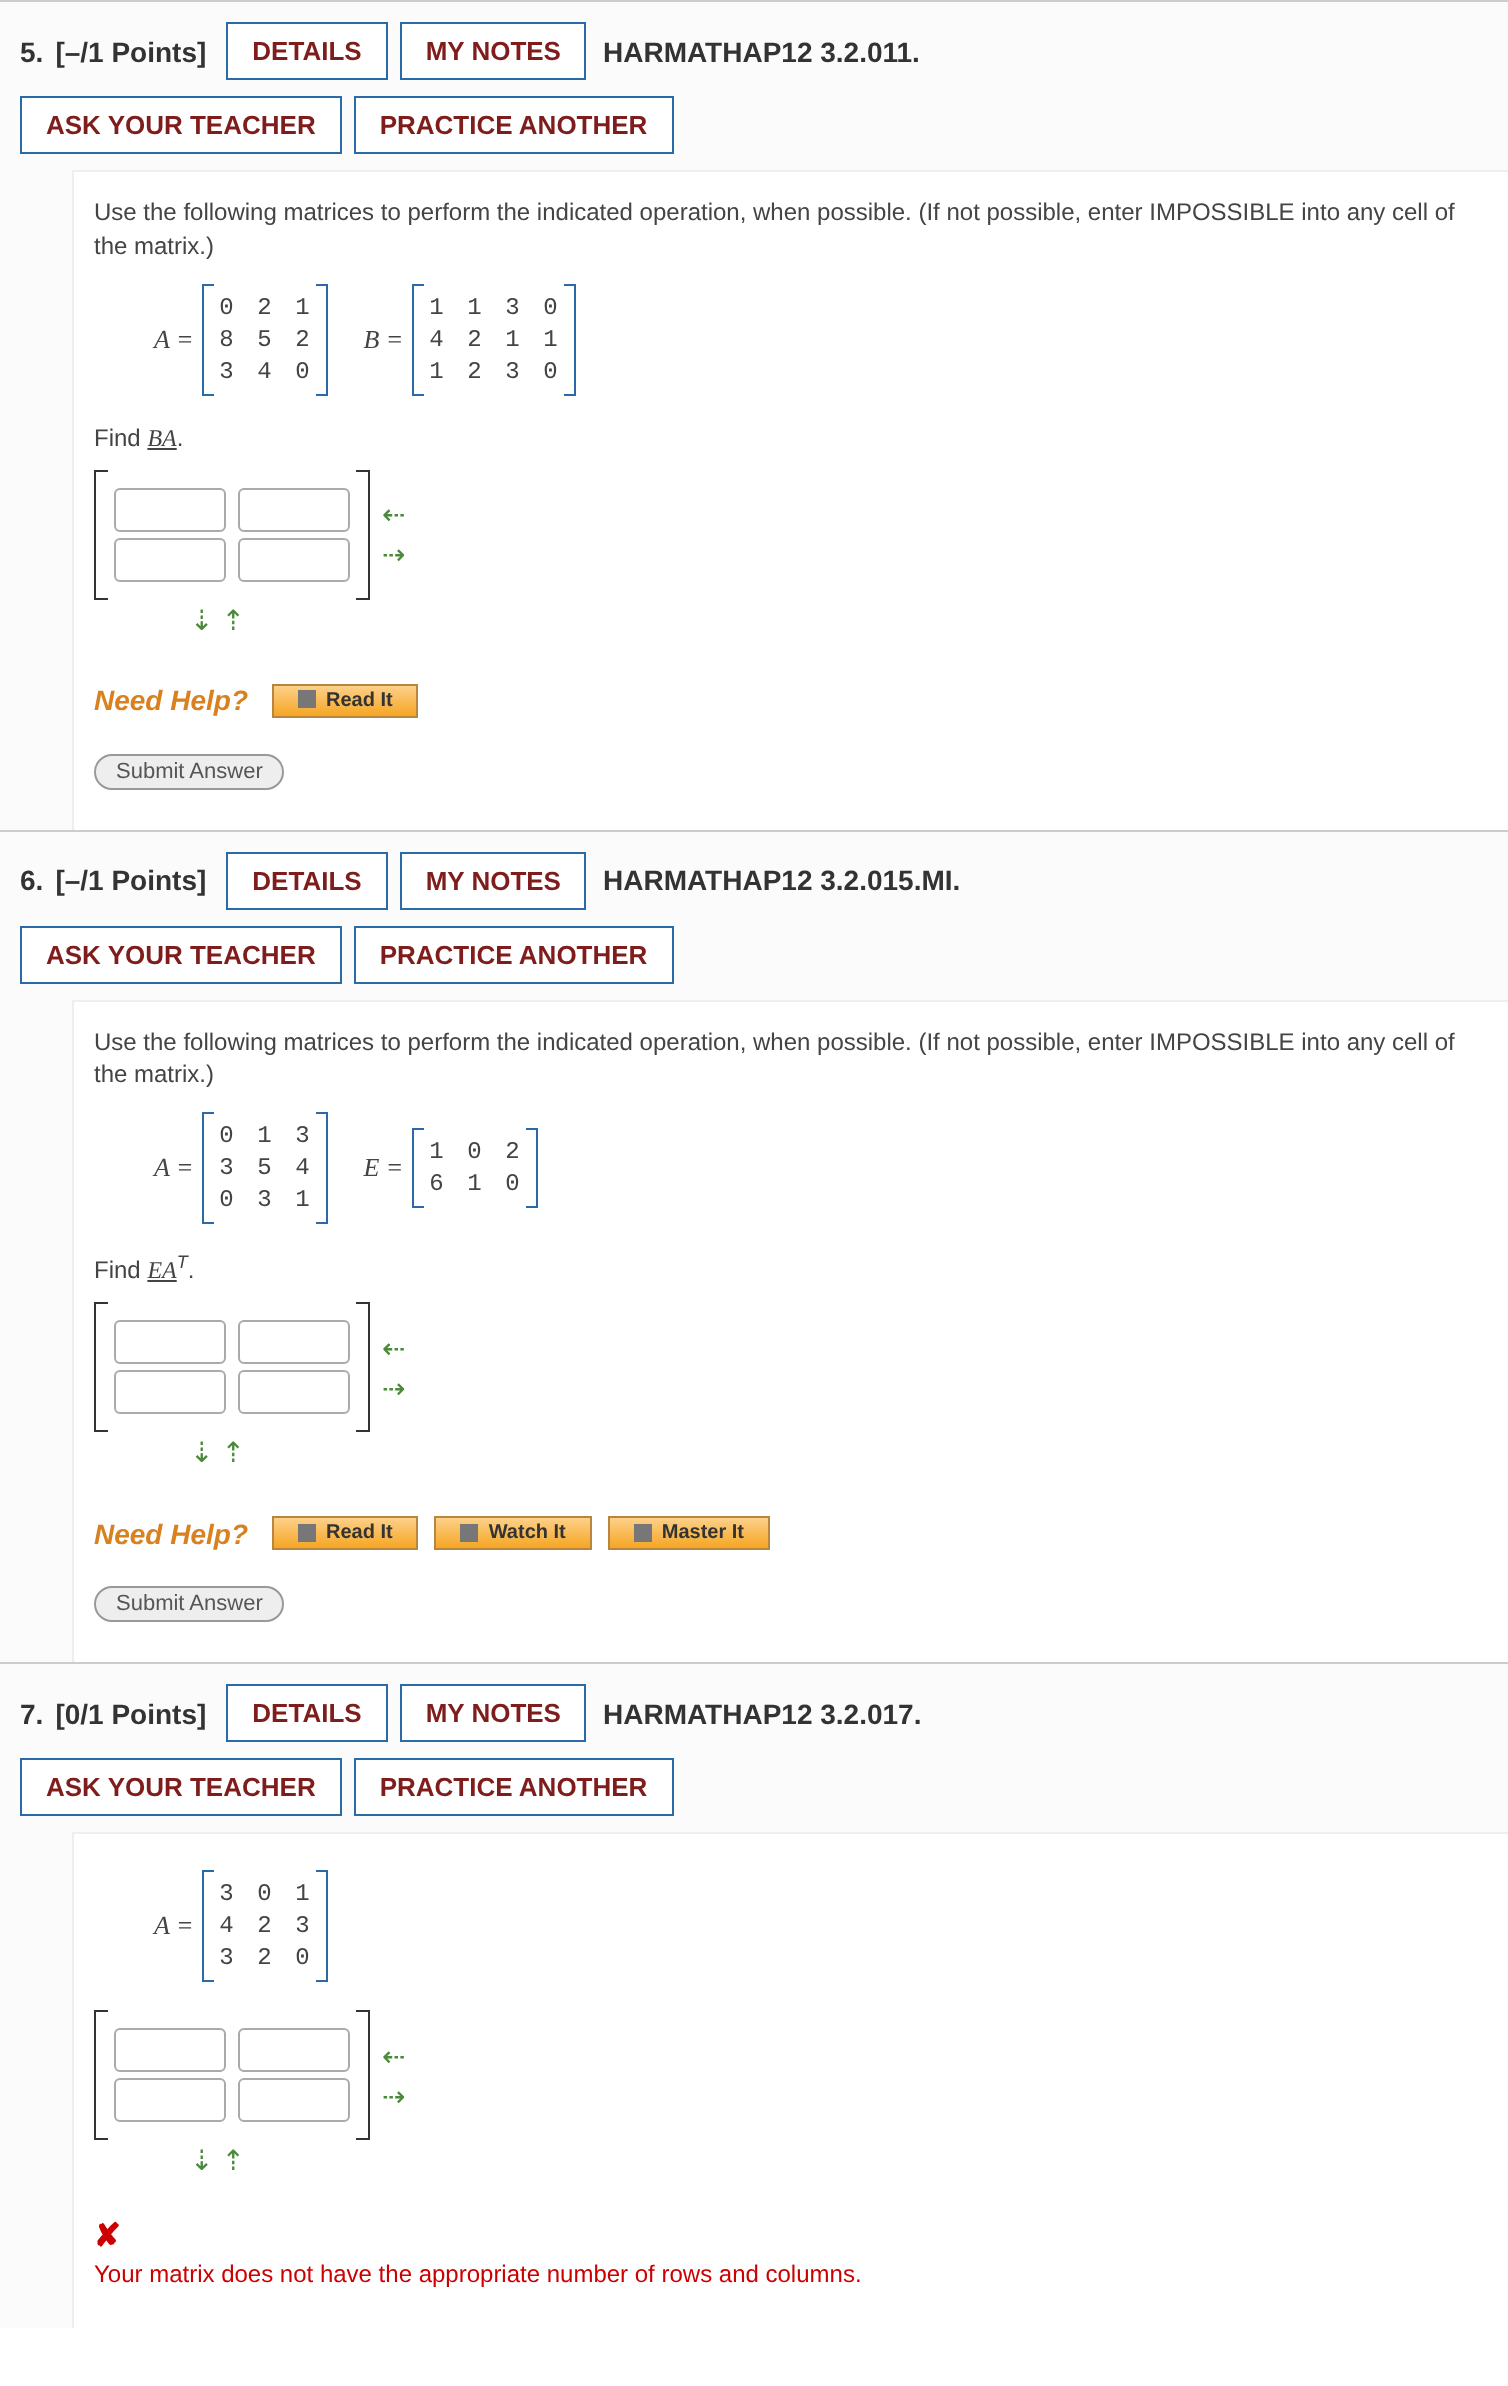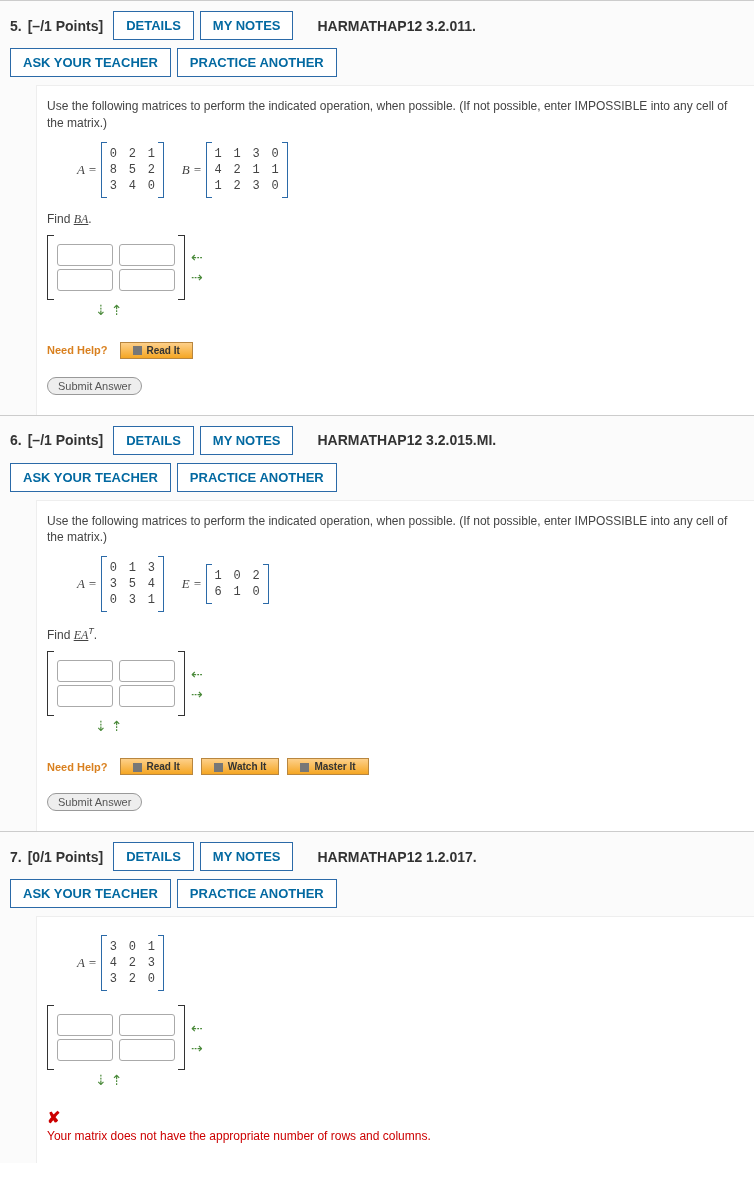--- a/index.html
+++ b/index.html
@@ -21,28 +21,28 @@
     display: flex;
     align-items: center;
     flex-wrap: wrap;
     gap: 6px;
     margin-bottom: 8px;
   }
   .q-num { font-weight: bold; font-size: 14px; }
   .points { font-weight: bold; font-size: 14px; margin-right: 4px;}
   .btn-box {
     border: 1.5px solid #2b6aa8;
-    color: #0369a1;
+    color: #7f1d1d;
     padding: 6px 12px;
     font-weight: bold;
     font-size: 13px;
     background: #fff;
     cursor: pointer;
   }
-  .ref-code { font-weight: bold; font-size: 14px; margin-left: 18px; }
+  .ref-code { font-weight: bold; font-size: 14px; margin-left: 2px; }
   .q-body {
     margin: 0 0 0 36px;
     padding: 12px 22px 20px 10px;
     background: #fff;
     border-top: 1px solid #eee;
     border-left: 1px solid #eee;
     font-family: Verdana, Arial, sans-serif;
     font-size: 12px;
     color: #444;
   }
@@ -104,21 +104,21 @@
     background:#fff;
   }
   .arrow-col { display:flex; flex-direction:column; gap:4px; color:#4a8a3a; font-size:14px;}
   .arrow-row { display:flex; gap:4px; margin-left:48px; margin-top:2px; color:#4a8a3a; font-size:14px;}
   .need-help {
     margin-top: 24px;
     display:flex;
     align-items:center;
     gap:8px;
   }
-  .need-help-label { color:#d9801f; font-weight:bold; font-size:11px; margin-right:4px;}
+  .need-help-label { color:#d9801f; font-weight:bold; font-size:14px; margin-right:4px;font-style:italic;}
   .help-btn {
     background: linear-gradient(#fdd08a, #f5a623);
     border:1px solid #b8863f;
     padding: 2px 12px;
     font-size:10px;
     font-weight:bold;
     color:#333;
     cursor:pointer;
     position:relative;
     text-align:center;
@@ -321,21 +321,21 @@
         <div class="submit-row"><button class="submit-btn">Submit Answer</button></div>
       </div>
     </div>
     <div class="question-block">
       <div class="q-header">
         <div class="q-title-row">
           <span class="q-num">7.</span>
           <span class="points">[0/1 Points]</span>
           <button class="btn-box">DETAILS</button>
           <button class="btn-box">MY NOTES</button>
-          <span class="ref-code">HARMATHAP12 1.2.017.</span>
+          <span class="ref-code">HARMATHAP12 3.2.017.</span>
         </div>
         <div class="q-title-row">
           <button class="btn-box">ASK YOUR TEACHER</button>
           <button class="btn-box">PRACTICE ANOTHER</button>
         </div>
       </div>
       <div class="q-body">
         <div class="matrices-row">
           <div class="matrix-wrap">
             <span class="matrix-label">A =</span>

